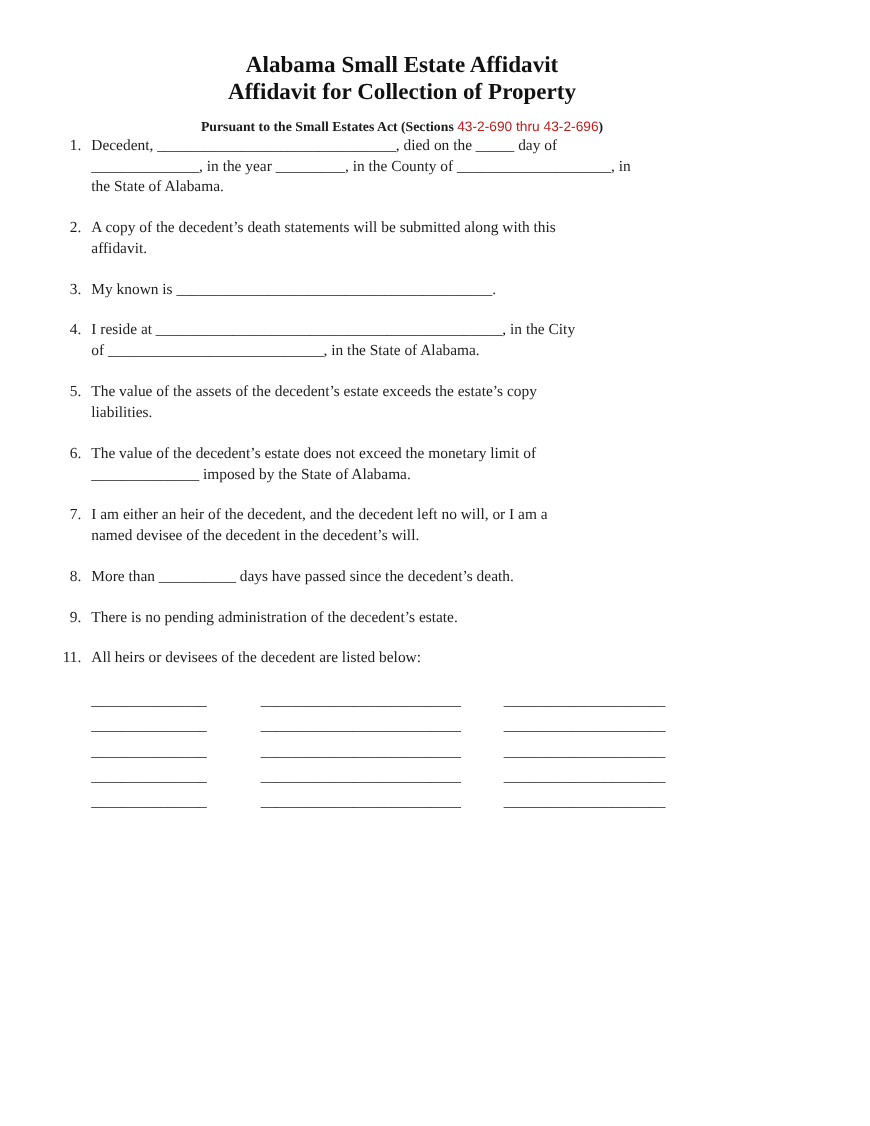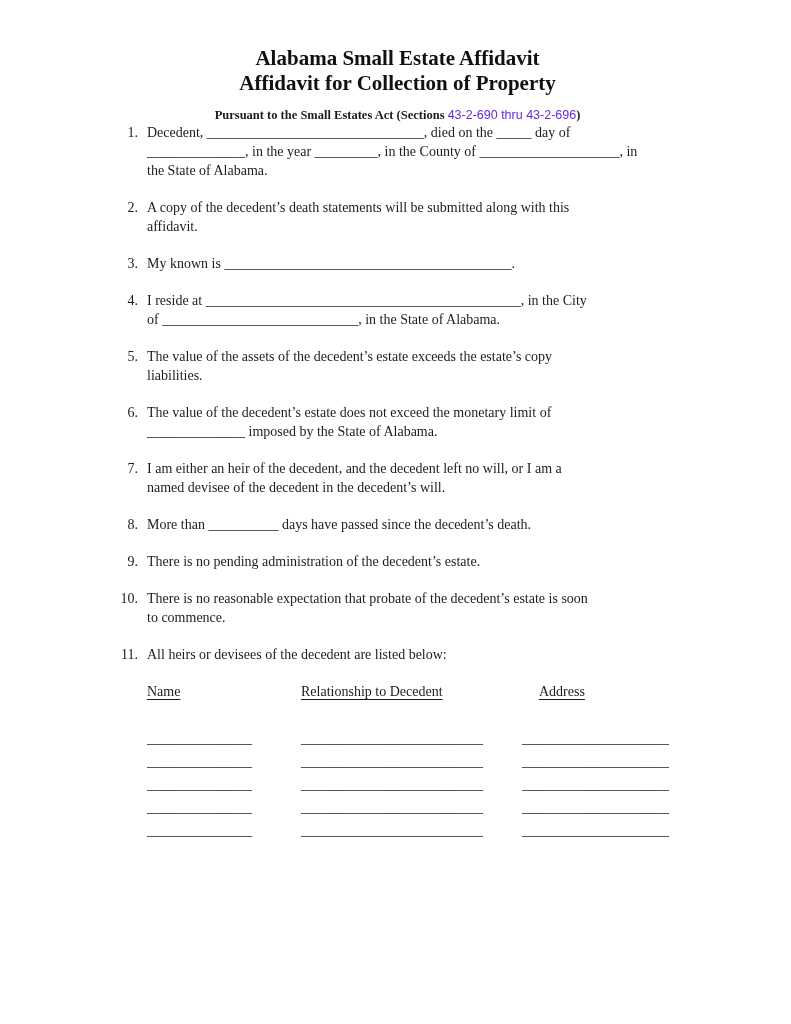--- a/index.html
+++ b/index.html
@@ -1,26 +1,26 @@
 <!DOCTYPE html>
 <html><head>
 <meta charset="utf-8">
 <style>
   html,body{margin:0;padding:0;background:#ffffff;}
   .page{
     width:791px;height:1024px;background:#ffffff;overflow:hidden;
     font-family:"Liberation Serif","DejaVu Serif",serif;
     color:#1c1c1c;font-size:14px;line-height:19px;
-    box-sizing:border-box;padding:46px 116px 0 120px;
+    box-sizing:border-box;padding:46px 116px 0 56px;
   }
   .pre{white-space:pre-line;}
   .doc-header{text-align:center;}
   .title{font-size:21px;font-weight:bold;line-height:25px;color:#111;}
   .subtitle{margin-top:11px;font-size:12.5px;font-weight:bold;line-height:16px;}
-  .statute{font-family:"Liberation Sans","DejaVu Sans",sans-serif;font-weight:400;color:#6d28d9;}
+  .statute{font-family:"Liberation Sans","DejaVu Sans",sans-serif;font-weight:400;color:#b91c1c;}
   .intro{margin:22px 0 34px 0;}
   .list{margin:0;}
   .item{display:flex;margin-bottom:18px;}
   .item .num{width:18px;flex:0 0 18px;text-align:right;margin-right:9px;}
   .item .txt{flex:1;}
   .gap-before{margin-top:6px;}
   .heirs{margin-top:0;}
   .heirs-head{display:flex;margin-bottom:26px;}
   .heirs-head .hc{text-decoration:underline;text-underline-offset:3px;}
   .c1{width:154px;flex:0 0 154px;}
@@ -79,37 +79,27 @@
 named devisee of the decedent in the decedent’s will.</div>
     </div>
     <div class="item">
       <div class="num">8.</div>
       <div class="txt pre">More than __________ days have passed since the decedent’s death.</div>
     </div>
     <div class="item">
       <div class="num">9.</div>
       <div class="txt pre">There is no pending administration of the decedent’s estate.</div>
     </div>
-    <div class="item">
-      <div class="num">10.</div>
-      <div class="txt pre">There is no reasonable expectation that probate of the decedent’s estate is soon
-to commence.</div>
-    </div>
     <div class="item gap-before">
       <div class="num">11.</div>
       <div class="txt pre">All heirs or devisees of the decedent are listed below:</div>
     </div>
   </div>
 
   <div class="heirs" style="margin-left:27px;">
-    <div class="heirs-head">
-      <div class="hc c1">Name</div>
-      <div class="hc c2">Relationship to Decedent</div>
-      <div class="hc c3 pad-addr">Address</div>
-    </div>
     <div class="heir-row">
       <div class="c1 blank">_______________</div>
       <div class="c2 blank">__________________________</div>
       <div class="c3 blank">_____________________</div>
     </div>
     <div class="heir-row">
       <div class="c1 blank">_______________</div>
       <div class="c2 blank">__________________________</div>
       <div class="c3 blank">_____________________</div>
     </div>

